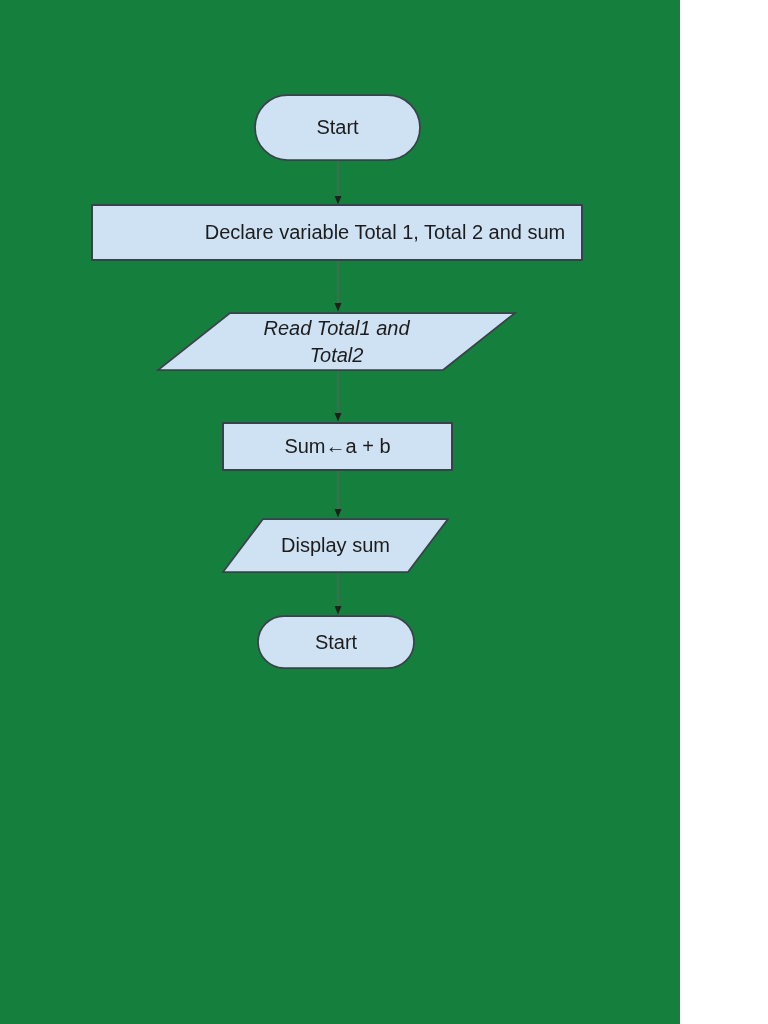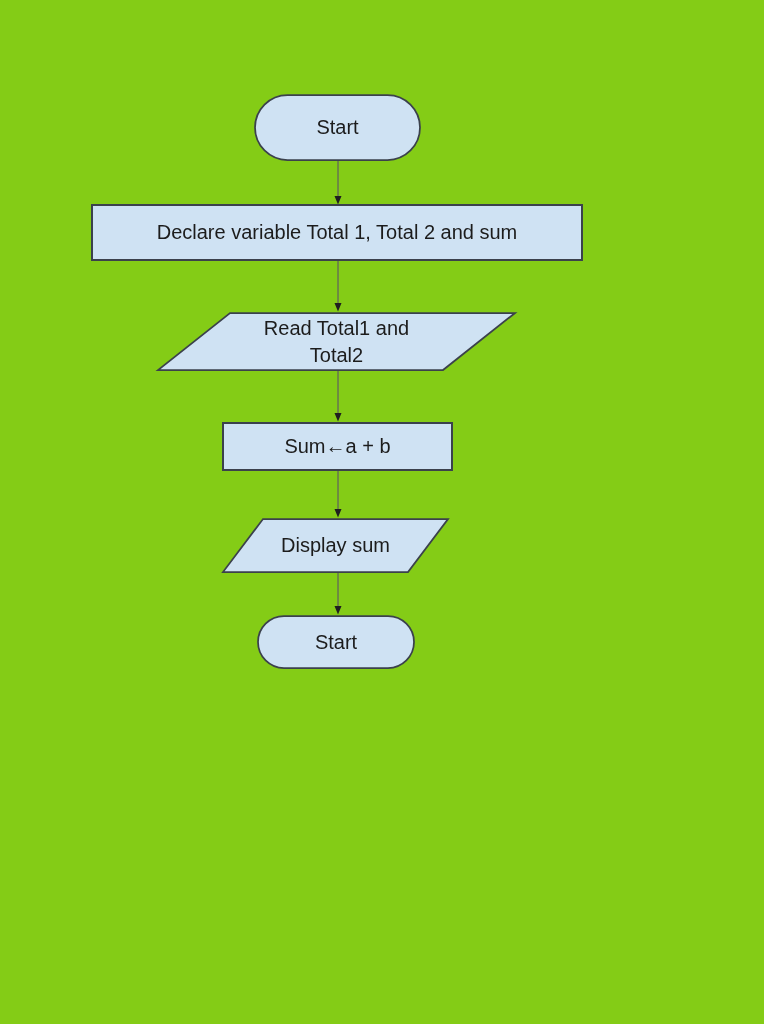--- a/index.html
+++ b/index.html
@@ -2,23 +2,23 @@
 <html><head>
 <meta charset="utf-8">
 <style>
   html, body {
     margin: 0;
     padding: 0;
     background: #ffffff;
   }
   .canvas {
     position: relative;
-    width: 764px;
+    width: 680px;
     height: 1024px;
-    background: #84cc16;
+    background: #15803d;
     overflow: hidden;
     font-family: "Liberation Sans", "DejaVu Sans", sans-serif;
   }
   .canvas svg {
     position: absolute;
     left: 0;
     top: 0;
   }
   .label {
     position: absolute;
@@ -74,23 +74,23 @@
 
     <rect x="223" y="423" width="229" height="47" stroke-width="2" fill="#cfe2f3" stroke="#3b414c"></rect>
 
     <polygon points="263,519 448,519 408,572 223,572" stroke-width="1.75" fill="#cfe2f3" stroke="#3b414c"></polygon>
 
     <rect x="258" y="616" width="156" height="52" rx="26" ry="26" stroke-width="1.75" fill="#cfe2f3" stroke="#3b414c"></rect>
   </svg>
 
   <div class="label" style="left:255px; top:95px;  width:165px; height:65px;">Start</div>
 
-  <div class="label" style="left:92px;  top:205px; width:490px; height:55px;">Declare variable Total 1, Total 2 and sum</div>
+  <div class="label" style="left:92px;  top:205px; width:490px; height:55px;padding-left:48px;">Declare variable Total 1, Total 2 and sum</div>
 
-  <div class="label" style="left:158px; top:313px; width:357px; height:57px;">
+  <div class="label" style="left:158px; top:313px; width:357px; height:57px;font-style:italic;">
     <div>Read Total1 and</div>
     <div>Total2</div>
   </div>
 
   <div class="label" style="left:223px; top:519px; width:225px; height:53px;">Display sum</div>
 
   <div class="label" style="left:223px; top:423px; width:229px; height:47px;">Sum←a + b</div>
 
   <div class="label" style="left:258px; top:616px; width:156px; height:52px;">Start</div>
 

